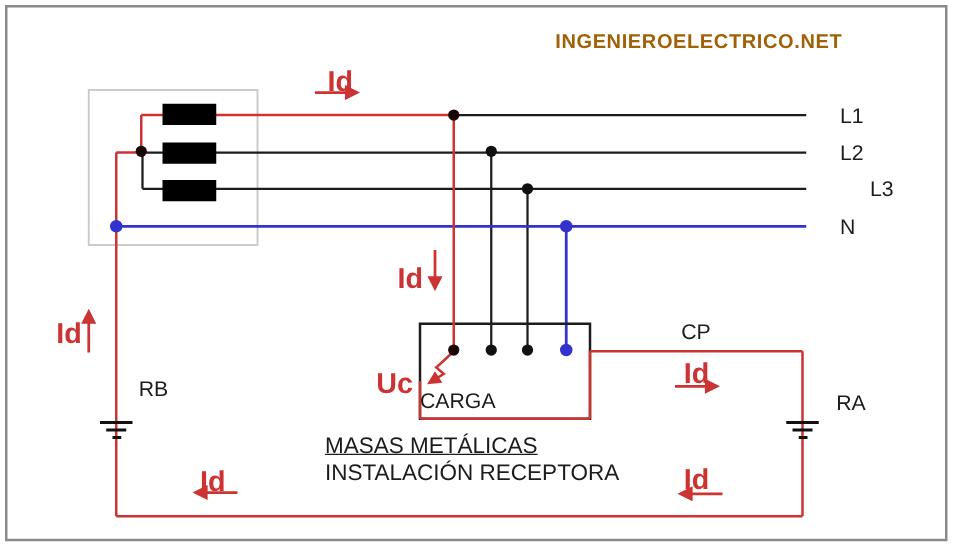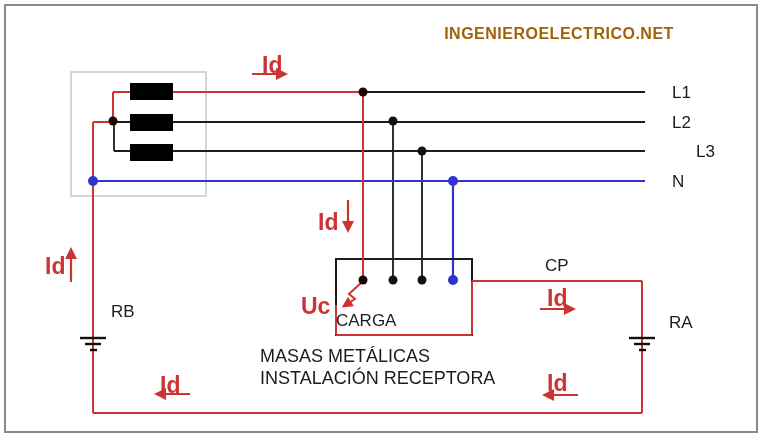--- a/index.html
+++ b/index.html
@@ -124,16 +124,16 @@
   <div class="lbl red" style="left:160px;top:374px;">Id</div>
 
   <div class="lbl red" style="left:301px;top:295px;">Uc</div>
 
   <div class="lbl small" style="left:111px;top:303px;">RB</div>
   <div class="lbl small" style="left:669px;top:314px;">RA</div>
   <div class="lbl small" style="left:545px;top:257px;">CP</div>
 
   <div class="lbl center" style="left:336px;top:312px;width:136px;font-size:17px;">CARGA</div>
 
-  <div class="lbl center" style="left:260px;top:347px;width:300px;">MASAS METÁLICAS</div>
+  <div class="lbl center" style="left:260px;top:347px;width:300px;text-decoration:underline;">MASAS METÁLICAS</div>
   <div class="lbl center" style="left:260px;top:369px;width:300px;">INSTALACIÓN RECEPTORA</div>
 
 </div>
 
 </body></html>

